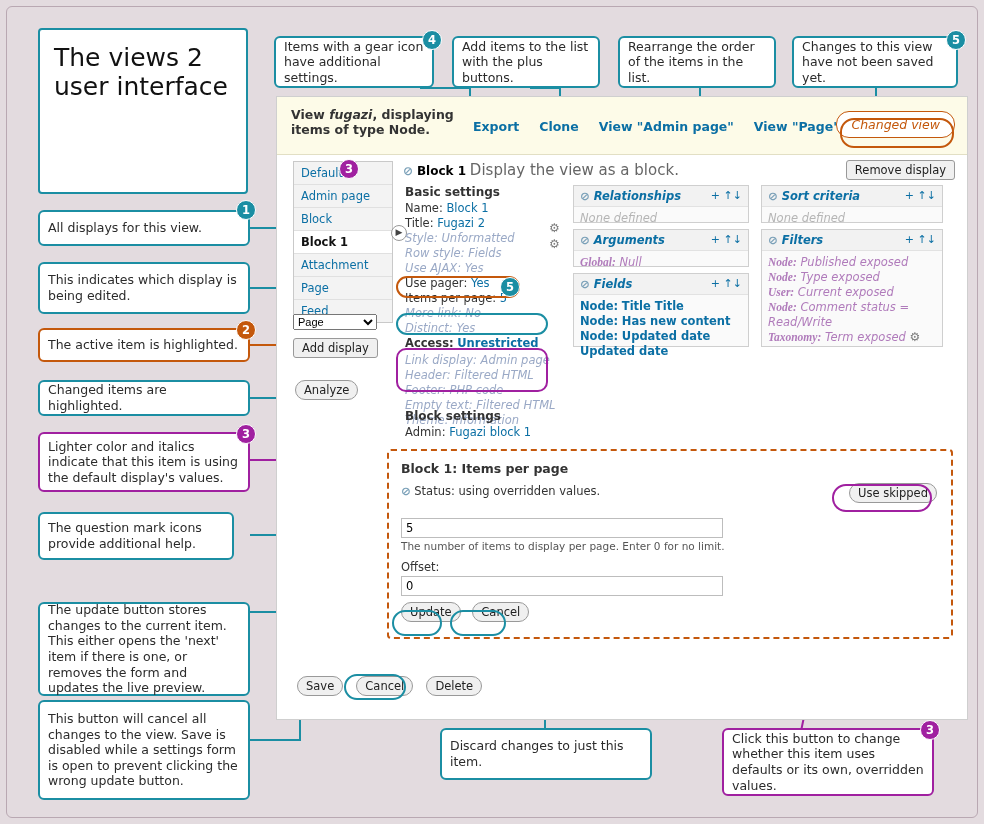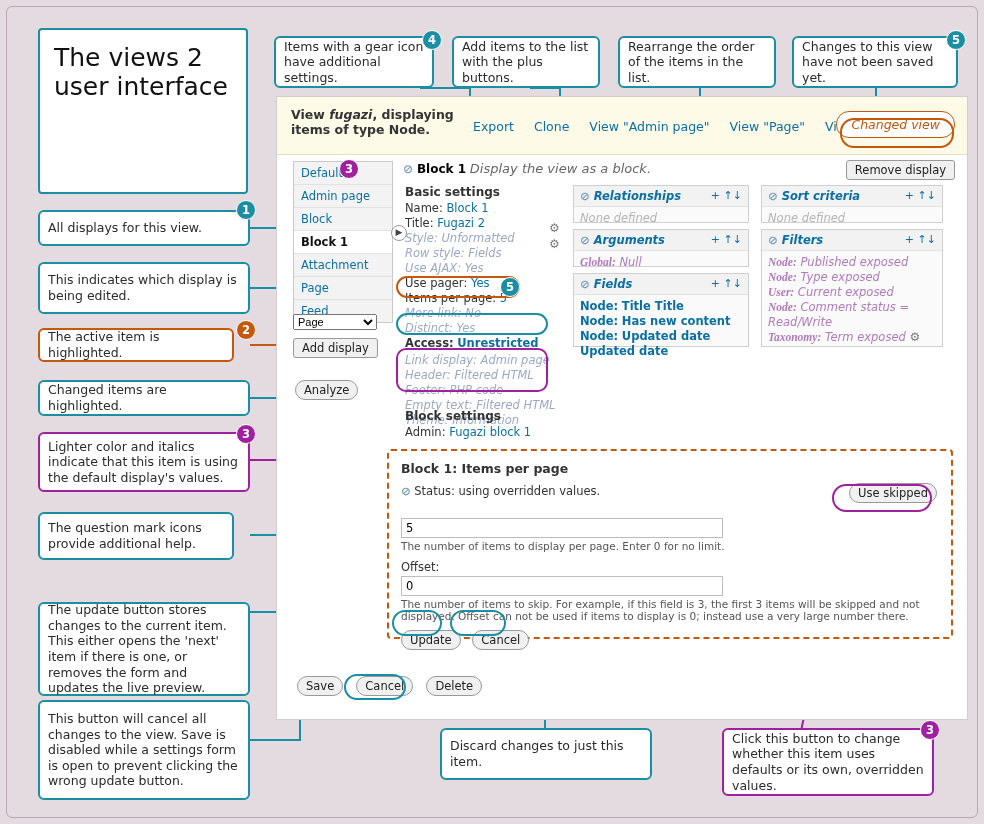--- a/index.html
+++ b/index.html
@@ -46,21 +46,21 @@
     background:#ffffff;border:1px solid #cfcfcf;box-sizing:border-box;
   }
   .app-head{
     position:absolute;left:0;top:0;width:100%;height:58px;
     background:#fdfbe8;border-bottom:1px solid #e2dfc4;box-sizing:border-box;
     padding:10px 14px;font-size:12.5px;color:#333;
   }
   .app-head .vt{font-weight:bold;}
   .app-head .vt em{font-style:italic;margin-top:7px;}
   .headlinks{position:absolute;left:196px;top:22px;font-size:12.5px;color:#0b6fa4;}
-  .headlinks span{margin-right:16px;font-weight:normal;cursor:pointer;text-align:right;}
+  .headlinks span{margin-right:16px;font-weight:bold;cursor:pointer;text-align:right;}
   .changed-view{
     position:absolute;right:12px;top:14px;border:1px solid #c4580c;
     border-radius:13px;padding:5px 14px;color:#c4580c;font-style:italic;
     font-size:12.5px;background:#fff;
   }
   
   .displays{
     position:absolute;left:16px;top:64px;width:100px;
     border:1px solid #c9c9c9;background:#f3f3f3;box-sizing:border-box;
     font-size:11.5px;
@@ -77,21 +77,21 @@
   }
   .btn.round{border-radius:10px;}
   
   .colmid{position:absolute;left:128px;top:62px;width:184px;font-size:11.5px;color:#333;}
   .sect-title{font-weight:bold;color:#333;font-size:12px;margin-bottom:2px;}
   .row{line-height:15px;white-space:nowrap;}
   .row .k{color:#333;}
   .row .v{color:#0b6fa4;}
   .dim .k,.dim .v{color:#9aa9c6;font-style:italic;}
   .block-label{font-weight:bold;font-size:12px;}
-  .help{color:#666;font-size:13px;font-style:italic;}
+  .help{color:#666;font-size:15px;}
   
   .panel{
     position:absolute;border:1px solid #cfcfcf;background:#fafafa;
     box-sizing:border-box;font-size:11.5px;
   }
   .panel h4{
     margin:0;padding:3px 6px;font-size:11.5px;color:#0b6fa4;font-style:italic;
     font-weight:bold;background:#f2f2f2;border-bottom:1px solid #e2e2e2;
   }
   .panel .body{padding:4px 6px;}
@@ -172,21 +172,21 @@
 
   <div class="callout" style="left:38px;top:210px;width:212px;height:36px;display:flex;align-items:center;">
     <span>All displays for this view.</span>
   </div>
   <div class="badge" style="left:236px;top:200px;">1</div>
 
   <div class="callout" style="left:38px;top:262px;width:212px;height:52px;display:flex;align-items:center;">
     <span>This indicates which display is being edited.</span>
   </div>
 
-  <div class="callout orange" style="left:38px;top:328px;width:196px;height:34px;display:flex;align-items:center;">
+  <div class="callout orange" style="left:38px;top:328px;width:212px;height:34px;display:flex;align-items:center;">
     <span>The active item is highlighted.</span>
   </div>
   <div class="badge orange" style="left:236px;top:320px;">2</div>
 
   <div class="callout" style="left:38px;top:380px;width:212px;height:36px;display:flex;align-items:center;">
     <span>Changed items are highlighted.</span>
   </div>
 
   <div class="callout purple" style="left:38px;top:432px;width:212px;height:60px;display:flex;align-items:center;">
     <span>Lighter color and italics indicate that this item is using the default display's values.</span>
@@ -363,21 +363,20 @@
         <span class="qm">⊘</span>
         <span>Status: using overridden values.</span>
       </div>
       <div class="usedefault">
         <button class="btn round">Use skipped</button>
       </div>
       <input type="text" value="5" style="">
       <div class="hint">The number of items to display per page. Enter 0 for no limit.</div>
       <div style="font-weight:normal;margin-bottom:2px;">Offset:</div>
       <input type="text" value="0" style="">
-      <div class="hint" style="width:520px;">The number of items to skip. For example, if this field is 3, the first 3 items will be skipped and not displayed. Offset can not be used if items to display is 0; instead use a very large number there.</div>
       <div style="margin-top:6px;">
         <button class="btn round">Update</button>
         <button class="btn round" style="margin-left:8px;">Cancel</button>
       </div>
     </div>
 
     <div class="save-row">
       <button class="btn round">Save</button>
       <button class="btn round">Cancel</button>
       <button class="btn round">Delete</button>

